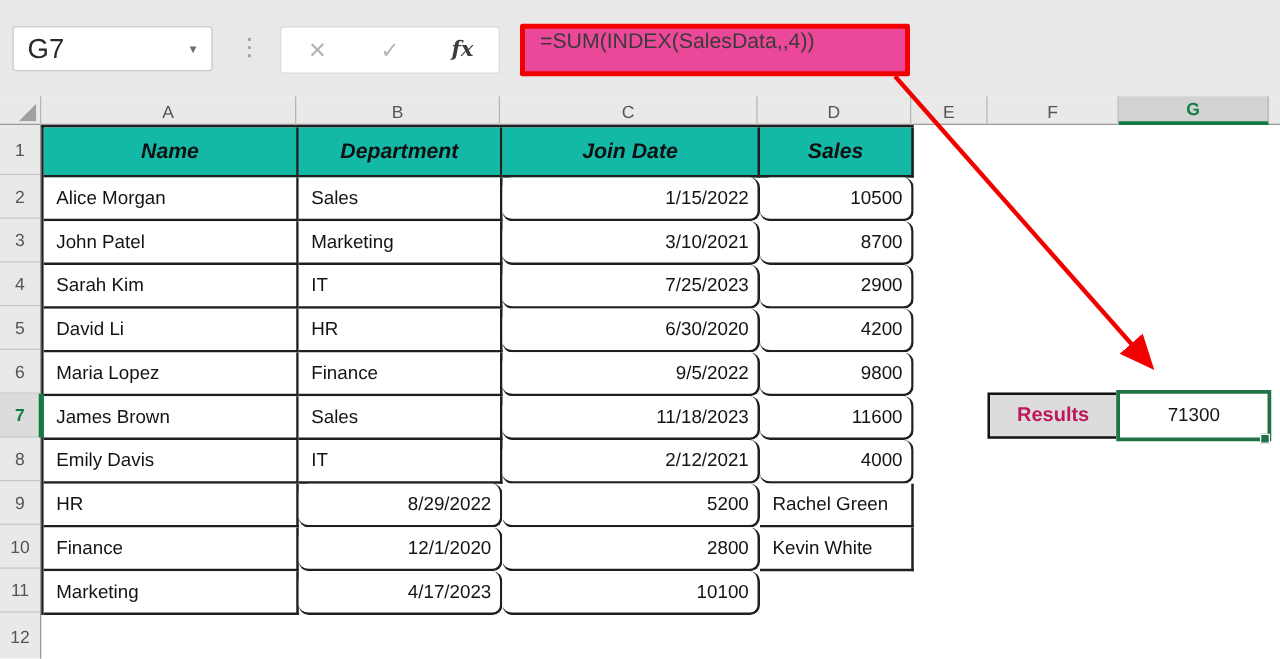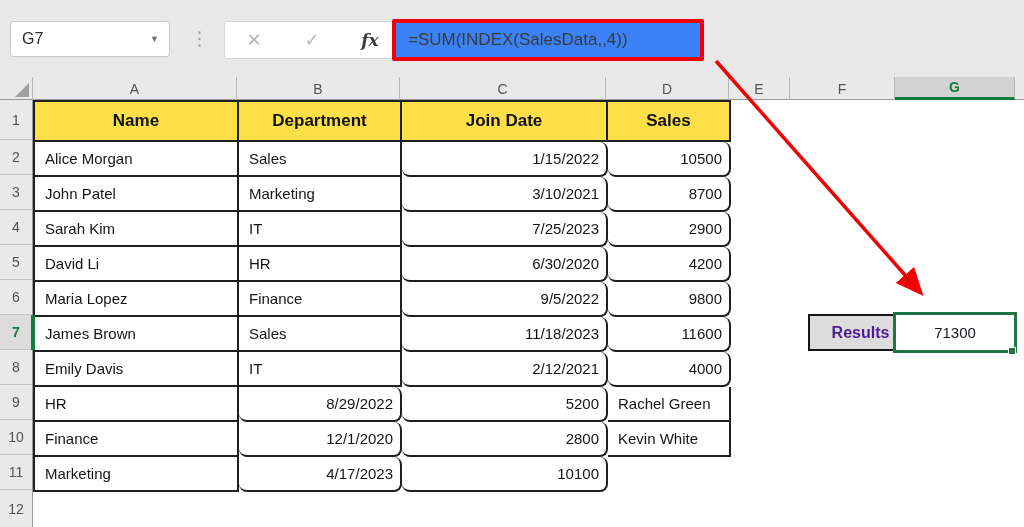--- a/index.html
+++ b/index.html
@@ -4,29 +4,29 @@
 <style>
   * { margin:0; padding:0; box-sizing:border-box; }
   html,body { width:1024px; height:527px; }
   body { font-family:"Liberation Sans", sans-serif; background:#ffffff; overflow:hidden; }
   #stage { position:relative; width:1024px; height:527px; background:#ffffff; }
 
   
   #topbar { position:absolute; left:0; top:0; width:1024px; height:77px; background:#e8e8e8; }
   #namebox { position:absolute; left:10px; top:21px; width:160px; height:36px; background:#ffffff;
              border:1px solid #c9c9c9; border-radius:3px; display:flex; align-items:center; }
-  #namebox .val { padding-left:11px; font-size:16px; color:#2b2b2b; flex:1; }
+  #namebox .val { padding-left:11px; font-size:22px; color:#2b2b2b; flex:1; }
   #namebox .dd { font-size:9px; color:#6d6d6d; padding-right:10px; }
   #dots { position:absolute; left:190px; top:24px; font-size:19px; color:#9a9a9a; letter-spacing:0; line-height:30px; }
   #fxgroup { position:absolute; left:224px; top:21px; width:176px; height:38px; background:#ffffff;
              border:1px solid #dadada; border-radius:3px; display:flex; align-items:center; justify-content:space-around; }
   .fxbtn { font-size:18px; color:#b5b5b5; width:40px; text-align:center; }
   #fx-label { font-family:"DejaVu Serif", serif; font-style:italic; font-weight:bold; font-size:17px; color:#3c3c3c; }
-  #formulabox { position:absolute; left:392px; top:19px; width:312px; height:42px; background:#3b82f6;
-                border:4px solid #f20000; border-radius:2px; display:flex; align-items:center; z-index:30; }
+  #formulabox { position:absolute; left:416px; top:19px; width:312px; height:42px; background:#ec4899;
+                border:4px solid #f20000; border-radius:2px; display:flex; z-index:30; }
   #formulabox .ftext { padding-left:12px; font-size:17px; color:#3a3a3a; white-space:nowrap; }
 
   
   #colheaders { position:absolute; left:0; top:77px; width:1024px; height:23px; background:#e9e9e9;
                 border-bottom:1px solid #9a9a9a; }
   .ch { position:absolute; top:0; height:23px; display:flex; align-items:center; justify-content:center;
         font-size:14px; color:#50555c; border-right:1px solid #b6b6b6; }
   #ch-corner { left:0; width:33px; }
   #ch-a { left:33px;  width:204px; }
   #ch-b { left:237px; width:163px; }
@@ -47,28 +47,28 @@
   .rh.sel { background:#dcdcdc; color:#107c41; font-weight:bold; }
   #row7-accent { position:absolute; left:31px; top:315px; width:4px; height:35px; background:#107c41; z-index:12; }
 
   
   #datatable { position:absolute; left:33px; top:100px; width:698px; height:392px;
                display:grid; grid-template-columns:204px 163px 206px 123px;
                grid-template-rows:40px repeat(10, 35px);
                border-left:2px solid #1f1f1f; border-top:2px solid #1f1f1f; background:#ffffff; z-index:5; }
   #datatable .cell { border-right:2px solid #1f1f1f; border-bottom:2px solid #1f1f1f;
                      display:flex; align-items:center; font-size:15px; color:#141414; background:#ffffff; overflow:hidden; }
-  #datatable .hdr { background:#fde047; font-weight:bold; font-size:17px; justify-content:center; color:#101010; }
+  #datatable .hdr { background:#14b8a6; font-weight:bold; font-size:17px; justify-content:center; color:#101010;font-style:italic; }
   #datatable .l { justify-content:flex-start; padding-left:10px; }
   #datatable .r { justify-content:flex-end; padding-right:7px;border-radius:8px; }
 
   
   #results-label { position:absolute; left:790px; top:314px; width:105px; height:37px; background:#dcdcdc;
                    border:2px solid #141414; display:flex; align-items:center; justify-content:center;
-                   font-weight:bold; font-size:16px; color:#4c1d95; z-index:8;margin-left:18px; }
+                   font-weight:bold; font-size:16px; color:#be185d; z-index:8; }
   #results-value { position:absolute; left:893px; top:312px; width:124px; height:41px; background:#ffffff;
                    border:3px solid #217346; display:flex; align-items:center; justify-content:center;
                    font-size:15px; color:#17171c; z-index:9; }
   #fill-handle { position:absolute; left:1008px; top:347px; width:8px; height:8px; background:#217346;
                  border:1px solid #ffffff; z-index:10; }
 
   
   #overlay { position:absolute; left:0; top:0; width:1024px; height:527px; pointer-events:none; z-index:40; }
 </style>
 </head>

